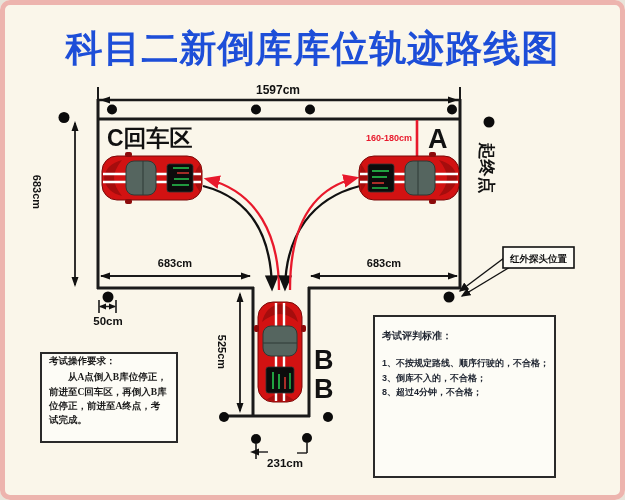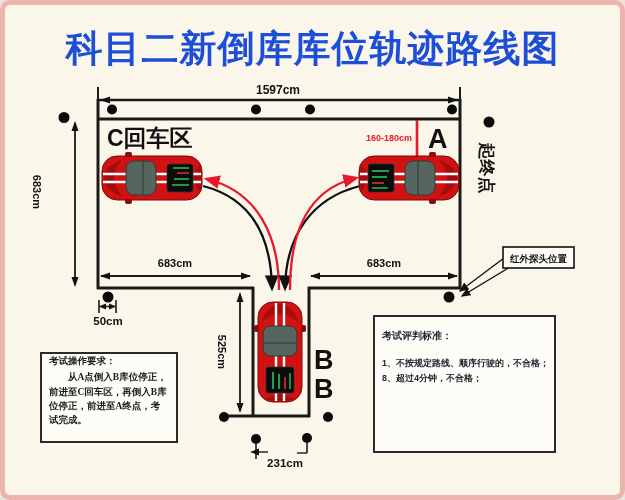--- a/index.html
+++ b/index.html
@@ -13,21 +13,21 @@
     font-size:37px;font-weight:900;color:#1d4ed8;letter-spacing:1px;
   }
   .diagram-svg{position:absolute;left:0;top:0;}
   .info-box{
     position:absolute;border:2.5px solid #2a2a2a;background:#fdfcf6;
     box-sizing:border-box;font-weight:bold;
   }
   .op-box{left:40px;top:352px;width:138px;height:91px;padding:0 7px;
     font-size:9.5px;color:#1a1a1a;line-height:1.5;}
   .op-box .body{margin:2px 0 0;text-indent:2em;font-family:Liberation Serif, serif;}
-  .crit-box{left:373px;top:315px;width:183px;height:138px;padding:12px 7px;
+  .crit-box{left:373px;top:315px;width:183px;height:163px;padding:12px 7px;
     font-size:9px;color:#1e2430;line-height:1.4;}
   .crit-box .item{white-space:nowrap;margin-top:2px;}
   .crit-box .crit-title{font-size:10px;margin-bottom:14px;}
 </style>
 </head>
 <body>
 
 <div class="canvas">
 
   <div class="title">科目二新倒库库位轨迹路线图</div>
@@ -172,16 +172,17 @@
   </svg>
 
   <div class="info-box op-box">
     <div>考试操作要求：</div>
     <p class="body">从A点倒入B库位停正，前进至C回车区，再倒入B库位停正，前进至A终点，考试完成。</p>
   </div>
 
   <div class="info-box crit-box">
     <div class="crit-title">考试评判标准：</div>
     <div class="item">1、不按规定路线、顺序行驶的，不合格；</div>
+    <div class="item">3、倒库不入的，不合格；</div>
     <div class="item">8、超过4分钟，不合格；</div>
   </div>
 
 </div>
 
 </body></html>

